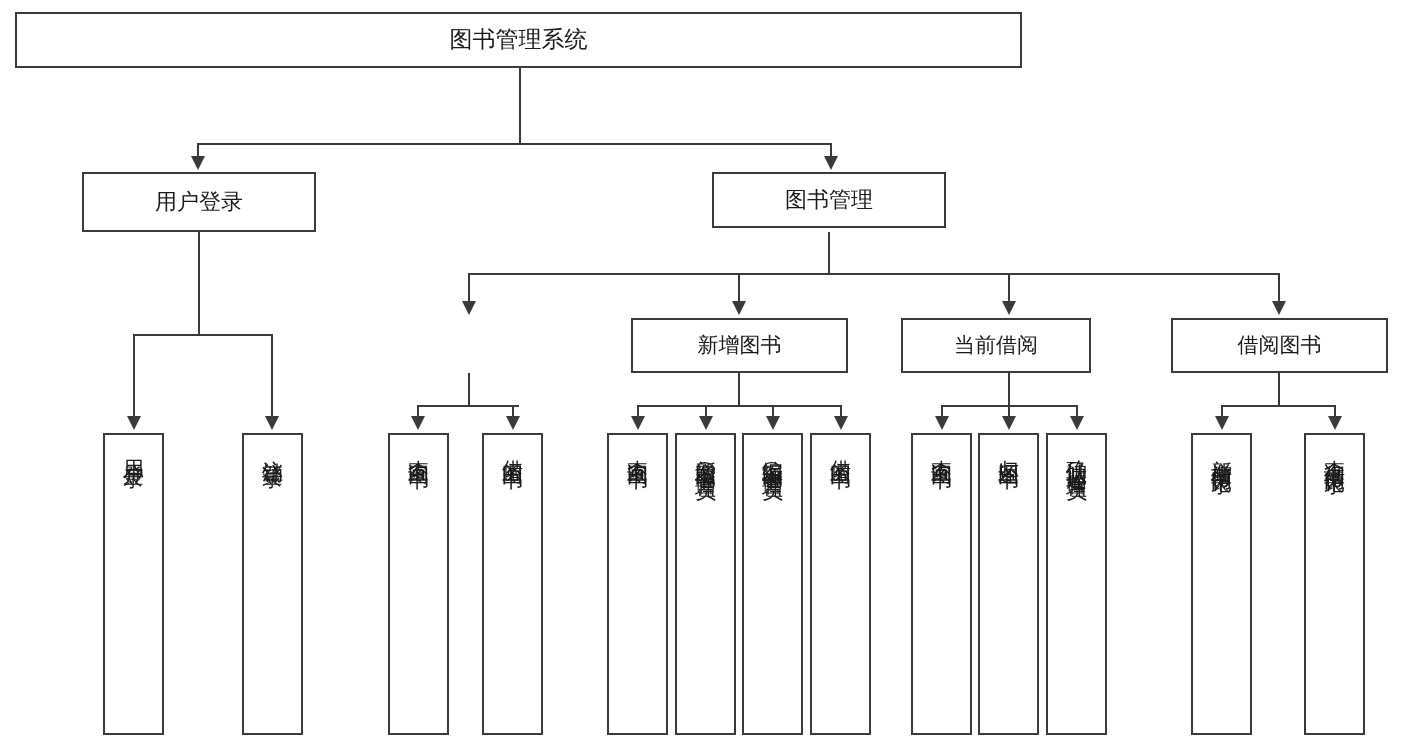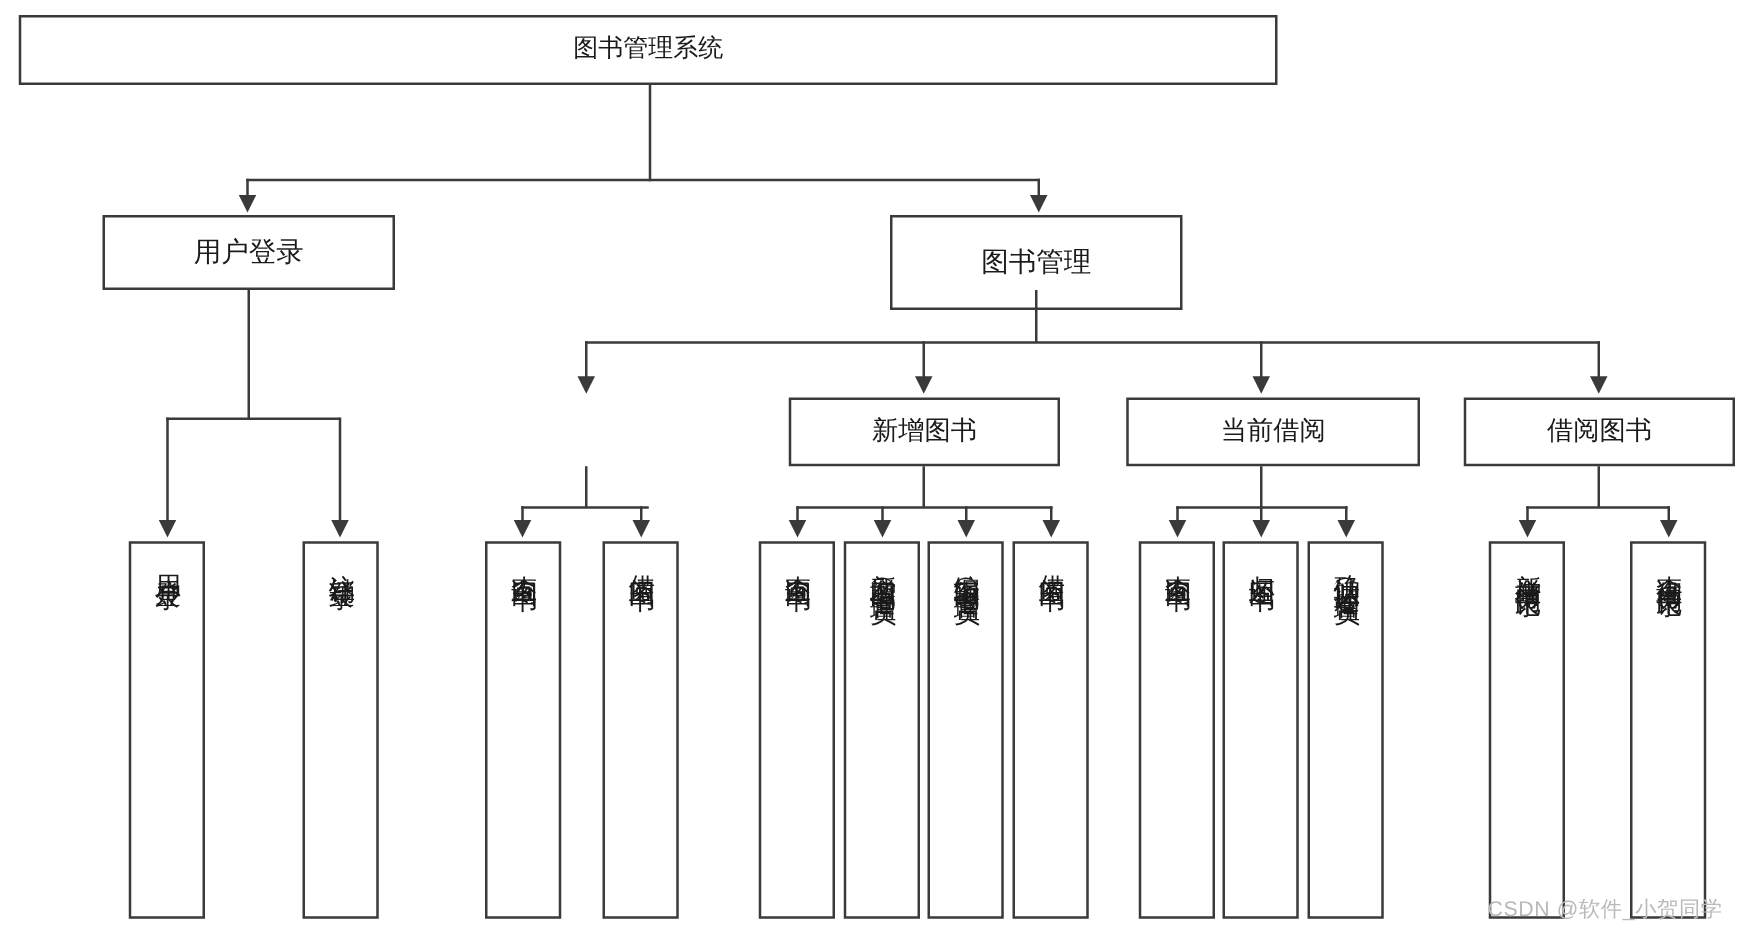--- a/index.html
+++ b/index.html
@@ -24,21 +24,21 @@
     border:2px solid #3a3a3a;
     display:flex;
     align-items:center;
     justify-content:center;
     text-align:center;
     color:#1a1a1a;
     line-height:1.18;
   }
   .node.root{
     border-width:2px;
-    font-size:20px;
+    font-size:23px;
   }
   .node.lvl1{font-size:22px;}
   .node.lvl2{font-size:21px;}
   .node.leaf{
     font-size:21px;
     padding:8px 2px;
     align-items:flex-start;
     justify-content:center;
   }
   .vtext{
@@ -87,21 +87,21 @@
   <div class="conn hline" style="left:197px;top:143px;width:635px;"></div>
 
   <div class="conn vline" style="left:197px;top:143px;height:16px;"></div>
   <div class="arrow" style="left:191px;top:156px;"></div>
   <div class="conn vline" style="left:830px;top:143px;height:16px;"></div>
   <div class="arrow" style="left:824px;top:156px;"></div>
 
   <div class="node lvl1" style="left:82px;top:172px;width:234px;height:60px;">
     <span>用户登录</span>
   </div>
-  <div class="node lvl1" style="left:712px;top:172px;width:234px;height:76px;">
+  <div class="node lvl1" style="left:712px;top:172px;width:234px;height:56px;">
     <span>图书管理</span>
   </div>
 
   <div class="conn vline" style="left:198px;top:232px;height:103px;"></div>
   <div class="conn hline" style="left:133px;top:334px;width:139px;"></div>
   <div class="conn vline" style="left:133px;top:334px;height:85px;"></div>
   <div class="arrow" style="left:127px;top:416px;"></div>
   <div class="conn vline" style="left:271px;top:334px;height:85px;"></div>
   <div class="arrow" style="left:265px;top:416px;"></div>
 
@@ -112,21 +112,21 @@
   <div class="conn vline" style="left:738px;top:273px;height:30px;"></div>
   <div class="arrow" style="left:732px;top:301px;"></div>
   <div class="conn vline" style="left:1008px;top:273px;height:30px;"></div>
   <div class="arrow" style="left:1002px;top:301px;"></div>
   <div class="conn vline" style="left:1278px;top:273px;height:30px;"></div>
   <div class="arrow" style="left:1272px;top:301px;"></div>
 
   <div class="node lvl2" style="left:631px;top:318px;width:217px;height:55px;">
     <span>新增图书</span>
   </div>
-  <div class="node lvl2" style="left:901px;top:318px;width:235px;height:55px;">
+  <div class="node lvl2" style="left:901px;top:318px;width:190px;height:55px;">
     <span>当前借阅</span>
   </div>
   <div class="node lvl2" style="left:1171px;top:318px;width:217px;height:55px;">
     <span>借阅图书</span>
   </div>
 
   <div class="conn vline" style="left:468px;top:373px;height:33px;"></div>
   <div class="conn hline" style="left:417px;top:405px;width:102px;"></div>
   <div class="conn vline" style="left:417px;top:405px;height:14px;"></div>
   <div class="arrow" style="left:411px;top:416px;"></div>
@@ -197,15 +197,14 @@
     <span class="vtext">确认归还（管理员）</span>
   </div>
 
   <div class="node leaf" style="left:1191px;top:433px;width:61px;height:302px;">
     <span class="vtext">新增借阅记录</span>
   </div>
   <div class="node leaf" style="left:1304px;top:433px;width:61px;height:302px;">
     <span class="vtext">查询借阅记录</span>
   </div>
 
-  <div class="watermark" style="left:1190px;top:716px;">CSDN @软件_小贺同学</div>
 
 </div>
 
 </body></html>

